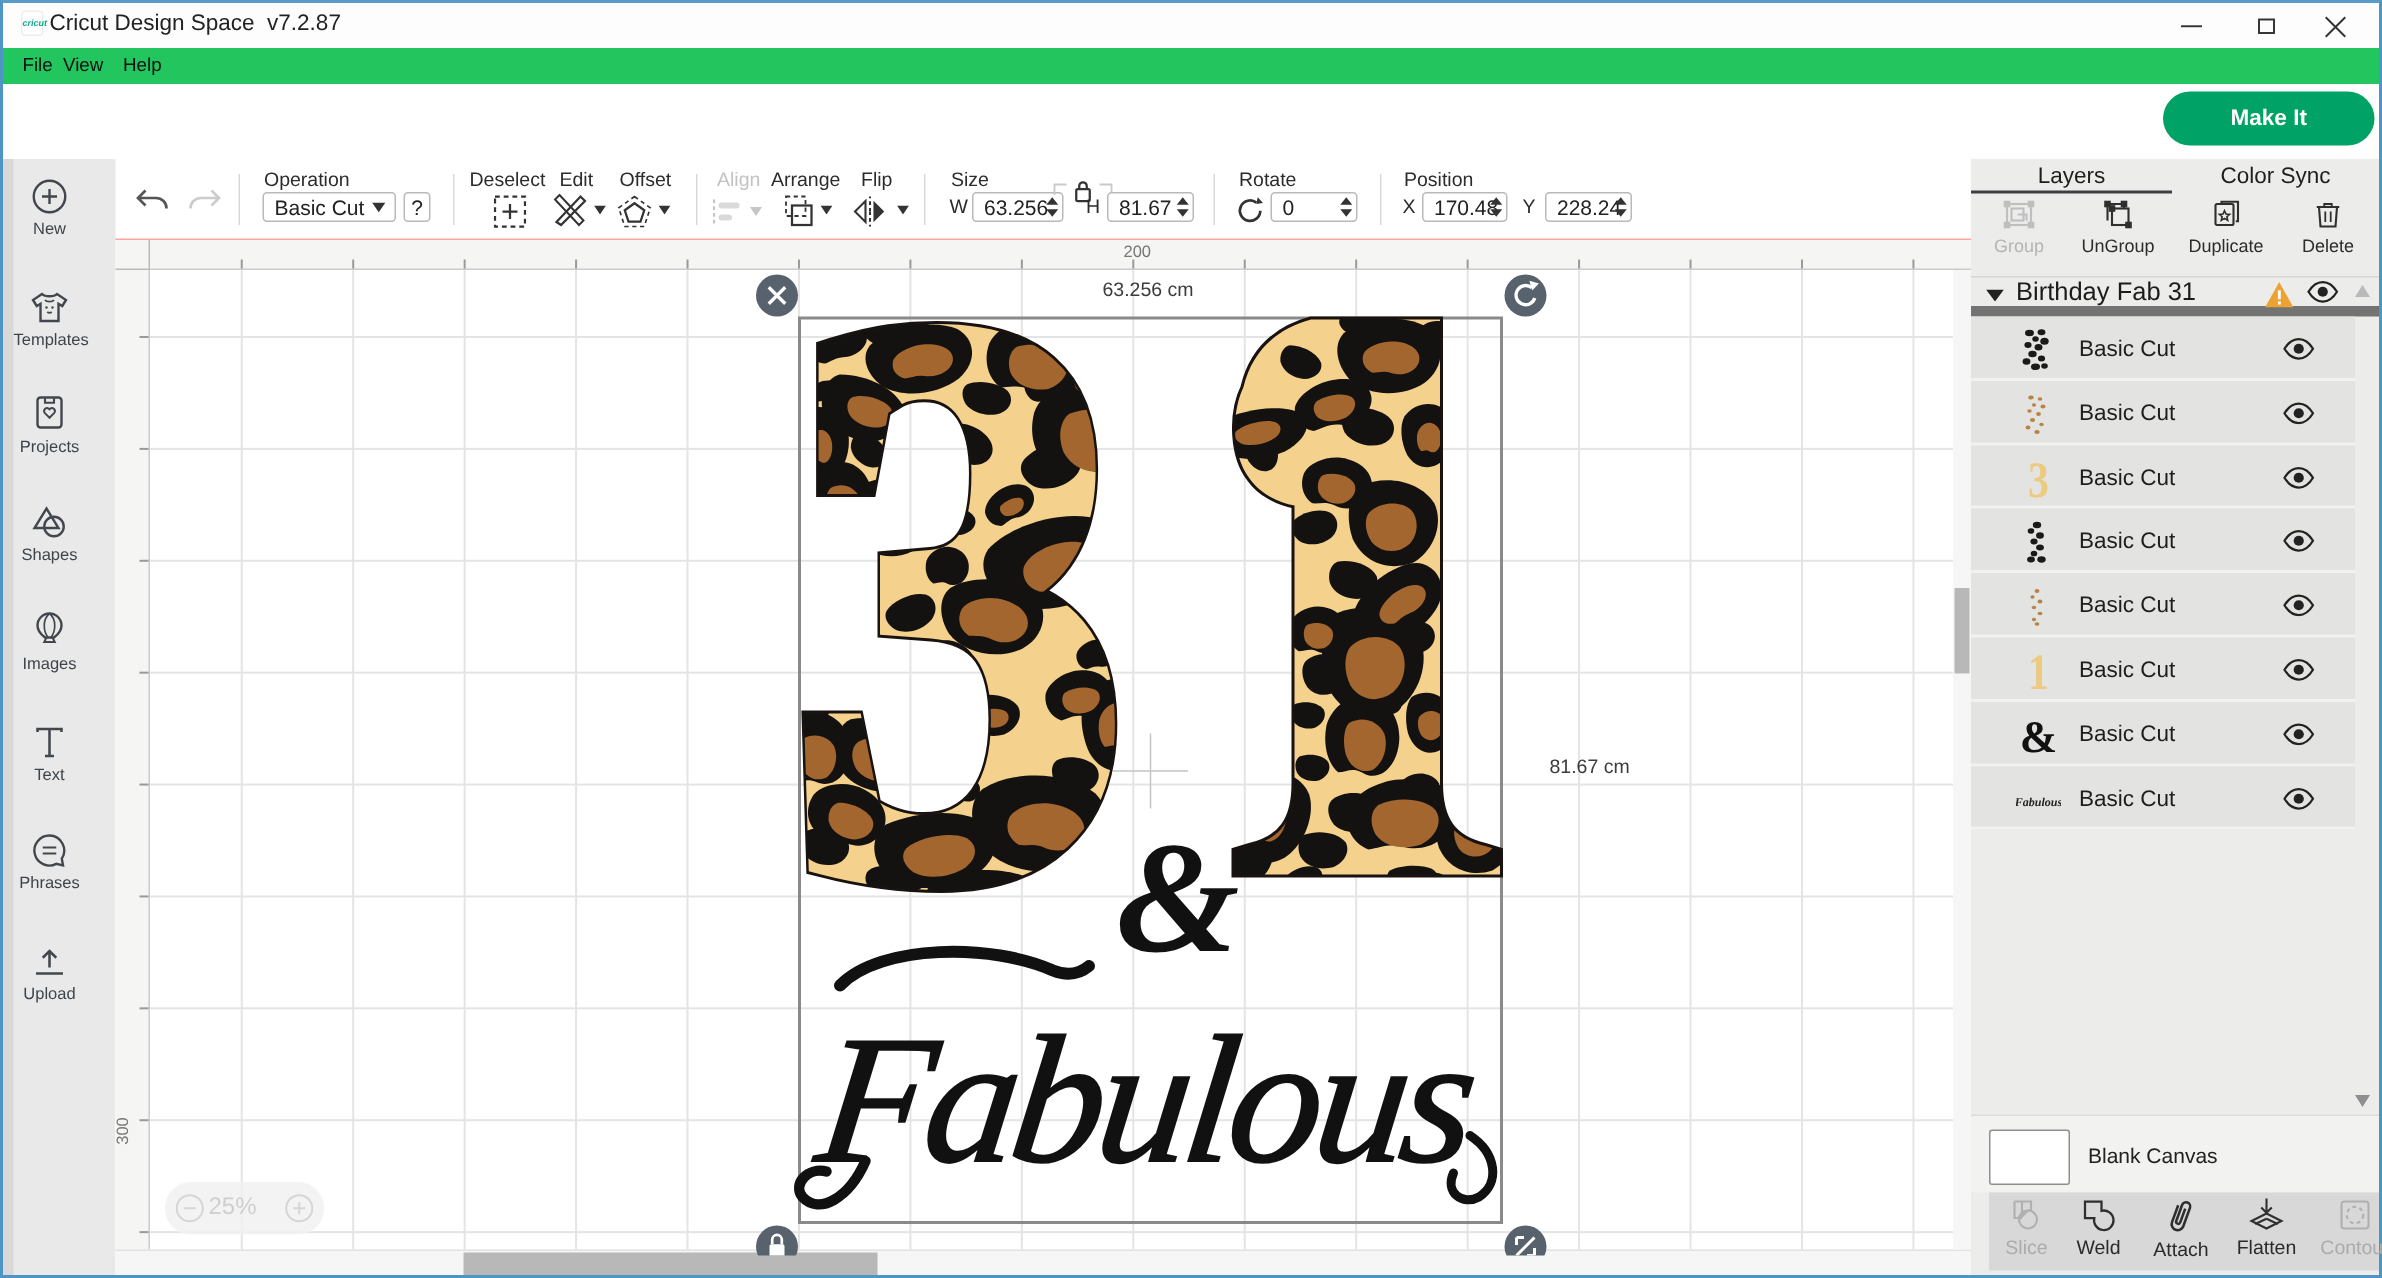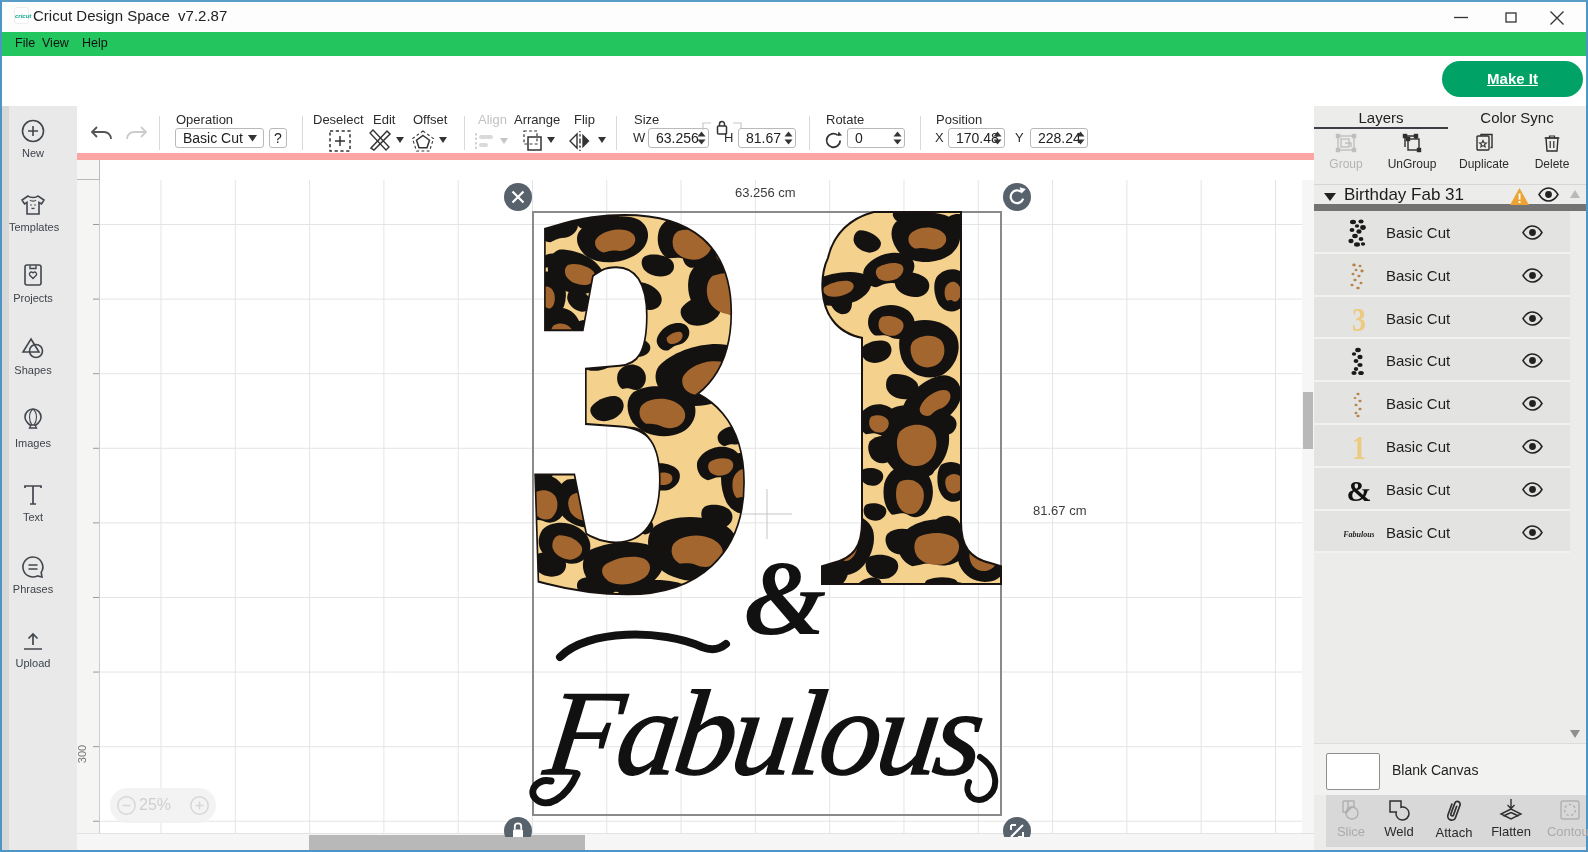--- a/index.html
+++ b/index.html
@@ -18,23 +18,23 @@
 
 #header { position:absolute; left:0; right:0; top:54px; height:50px; background:#40454c; color:#fff; }
 #hamb { position:absolute; left:25px; top:16px; width:24px; height:18px; }
 #hamb div { height:3px; background:#fff; margin-bottom:4.5px; }
 #hd-canvas { position:absolute; left:76px; top:13px; font-size:20px; }
 #hd-untitled { position:absolute; left:617px; top:13px; font-size:19px; }
 #hd-myproj { position:absolute; left:1185px; top:16px; font-size:15px; }
 #hd-save { position:absolute; left:1275px; top:16px; font-size:15px; }
 #hd-pipe { position:absolute; left:1323px; top:14px; font-size:16px; color:#c8cacd; }
 #hd-maker { position:absolute; left:1360px; top:16px; font-size:15px; font-weight:bold; }
-#makeit { position:absolute; left:1440px; top:59px; width:141px; height:36px; background:#00a365; border-radius:18px; color:#fff; font-size:15px; font-weight:bold; text-align:center; line-height:36px;text-decoration:underline; }
-
-#toolbar { position:absolute; left:0; right:272px; top:104px; height:54px; background:#fff; border-bottom:7px solid #fca5a5; font-size:13px; color:#2c2c2c; }
+#makeit { position:absolute; left:1440px; top:59px; width:141px; height:36px; background:#00a365; border-radius:18px; color:#fff; font-size:15px; font-weight:bold; text-align:center; line-height:36px; }
+
+#toolbar { position:absolute; left:0; right:272px; top:104px; height:54px; background:#fff; border-bottom:1px solid #fca5a5; font-size:13px; color:#2c2c2c; }
 #toolbar .lbl { position:absolute; top:6px; }
 #toolbar .sep { position:absolute; top:10px; height:34px; width:1px; background:#d9d9d9; }
 .inputbox { position:absolute; top:22px; height:20px; background:#fff; border:1px solid #b9b9b9; border-radius:3px; font-size:14px; color:#222; padding-left:7px; line-height:18px; }
 .spin { position:absolute; top:25px; width:9px; height:14px; }
 
 #sidebar { position:absolute; left:0; top:104px; width:75px; bottom:0; background:#e9e9e9; border-left:7px solid #d8d8d8; }
 .sbitem { position:absolute; left:0; width:48px; text-align:center; color:#3e444b; font-size:11px; }
 .sbitem svg { display:block; margin:0 auto 3px auto; }
 
 #canvasarea { position:absolute; left:75px; top:158px; right:272px; bottom:0; background:#fff; }
@@ -272,20 +272,23 @@
   <div class="sbitem" style="top:522px">
     <svg width="26" height="26" viewBox="0 0 26 26" fill="none" stroke="#42474e" stroke-width="1.7">
           <path d="M13 17V6M8.5 10.5L13 6l4.5 4.5M4 21h18"></path>
         </svg>
     Upload
   </div>
 </div>
 
 <div id="canvasarea">
   <div id="grid"></div>
+  <div id="hruler">
+    <div style="position:absolute;left:672px;top:2px;font-size:11px;color:#777">200</div>
+  </div>
   <div id="vruler">
     <div style="position:absolute;left:-4px;top:588px;font-size:11px;color:#777;transform:rotate(-90deg)">300</div>
   </div>
   <div id="corner"></div>
   <div id="hsb">
         <div id="hsb-thumb"></div>
       </div>
   <div id="vsb">
         <div id="vsb-thumb"></div>
       </div>

